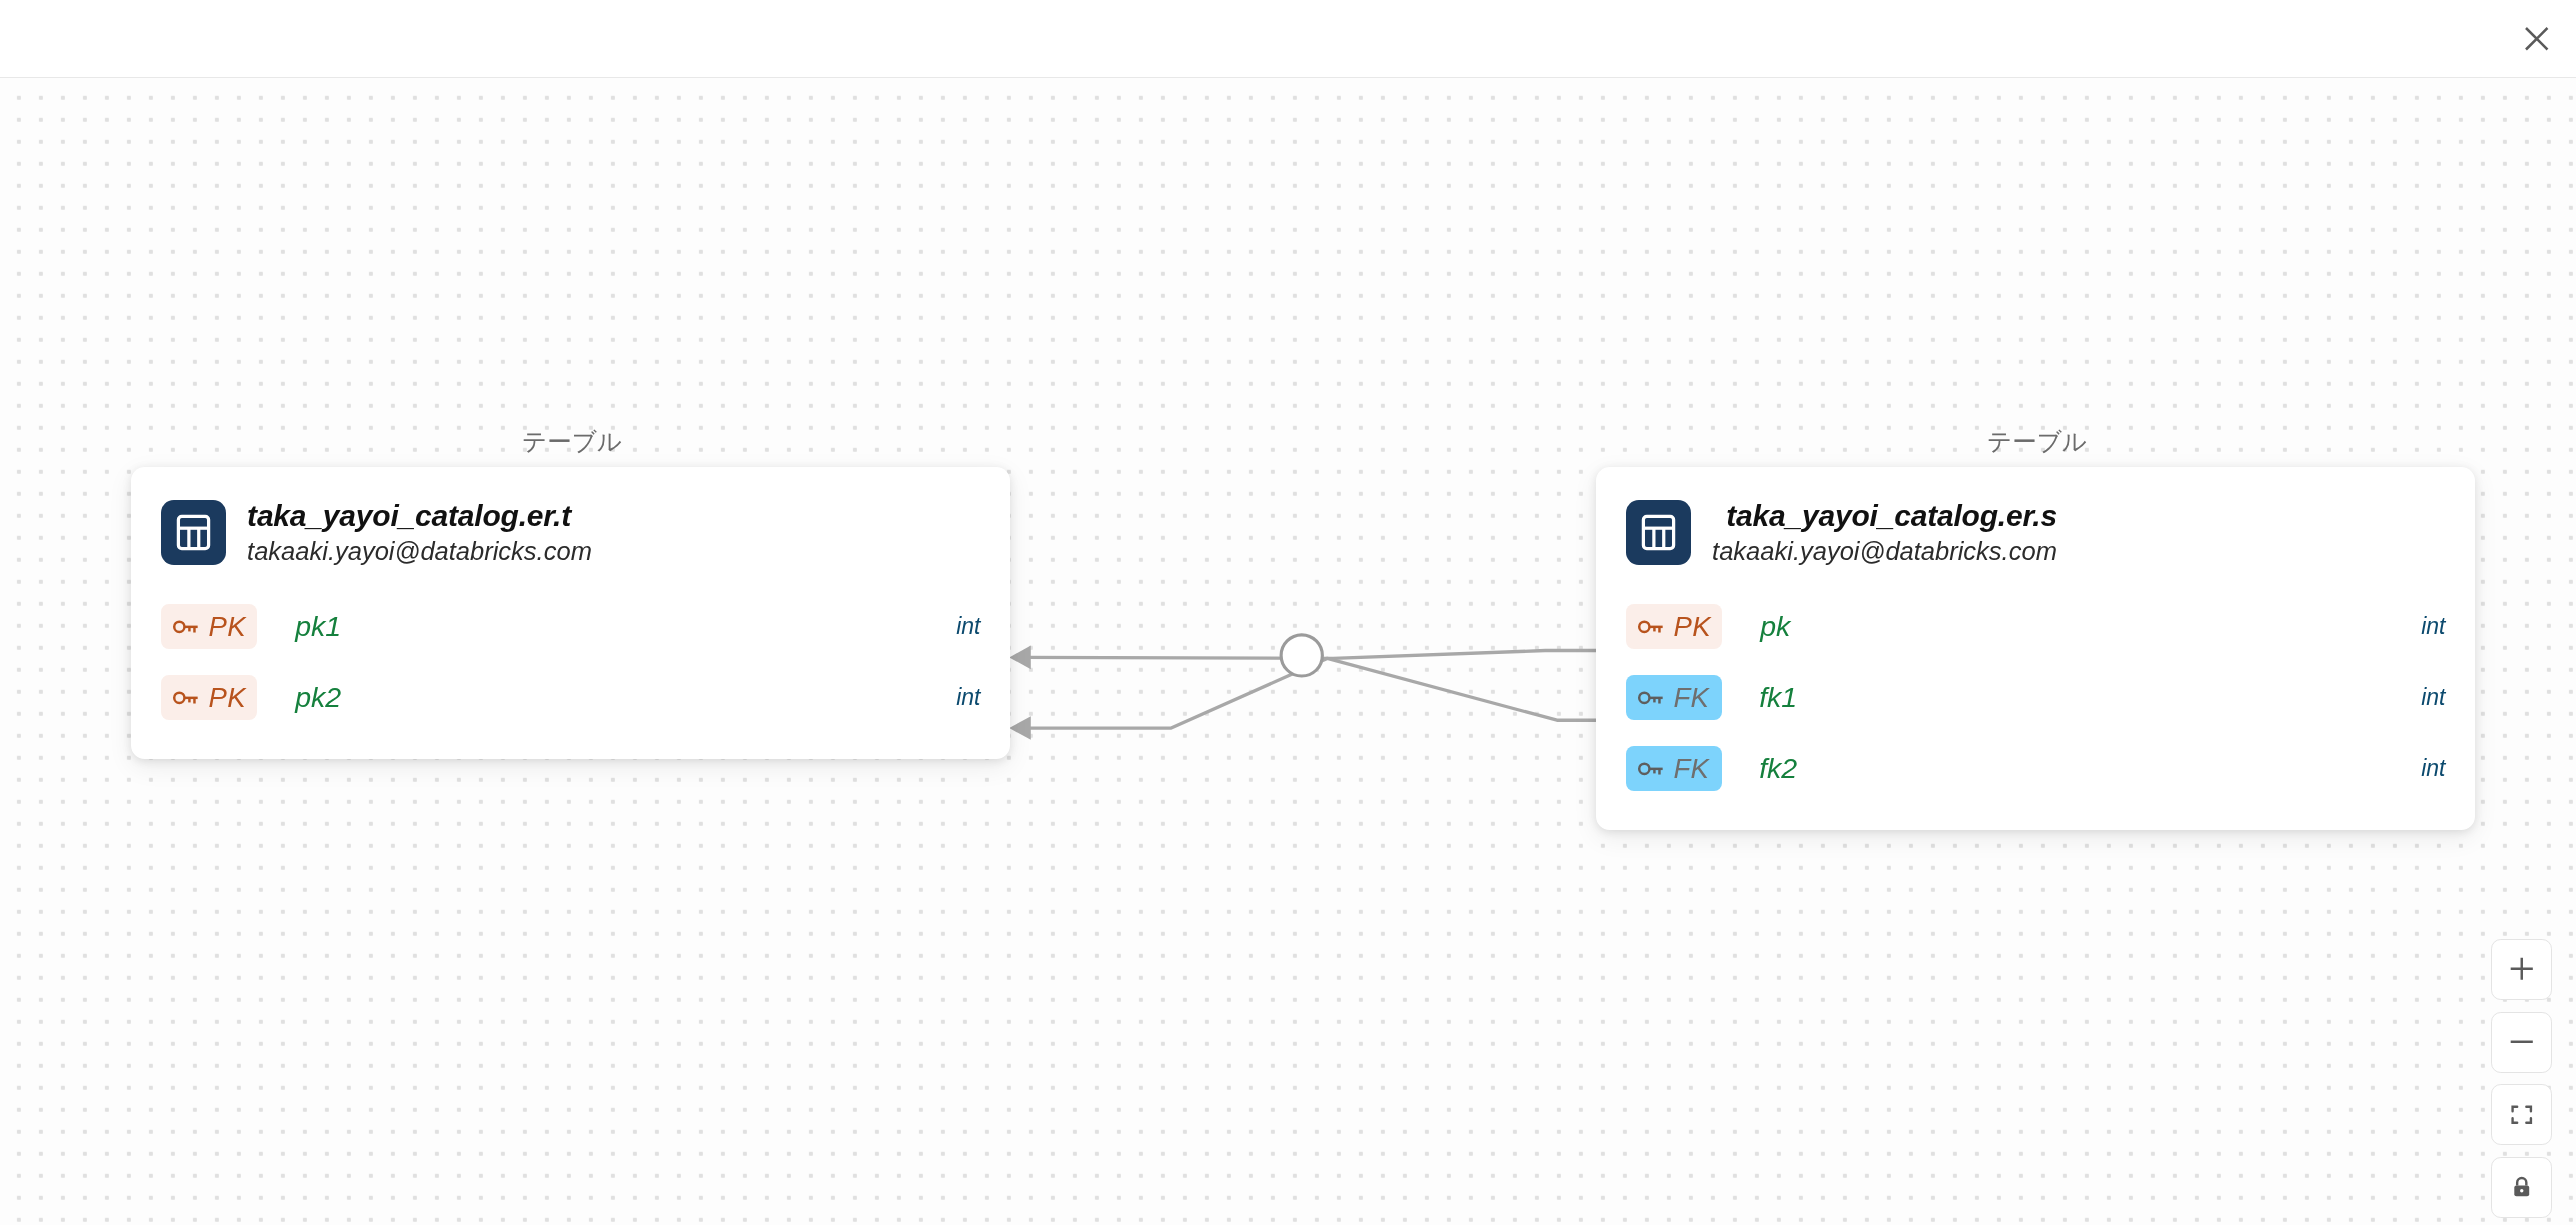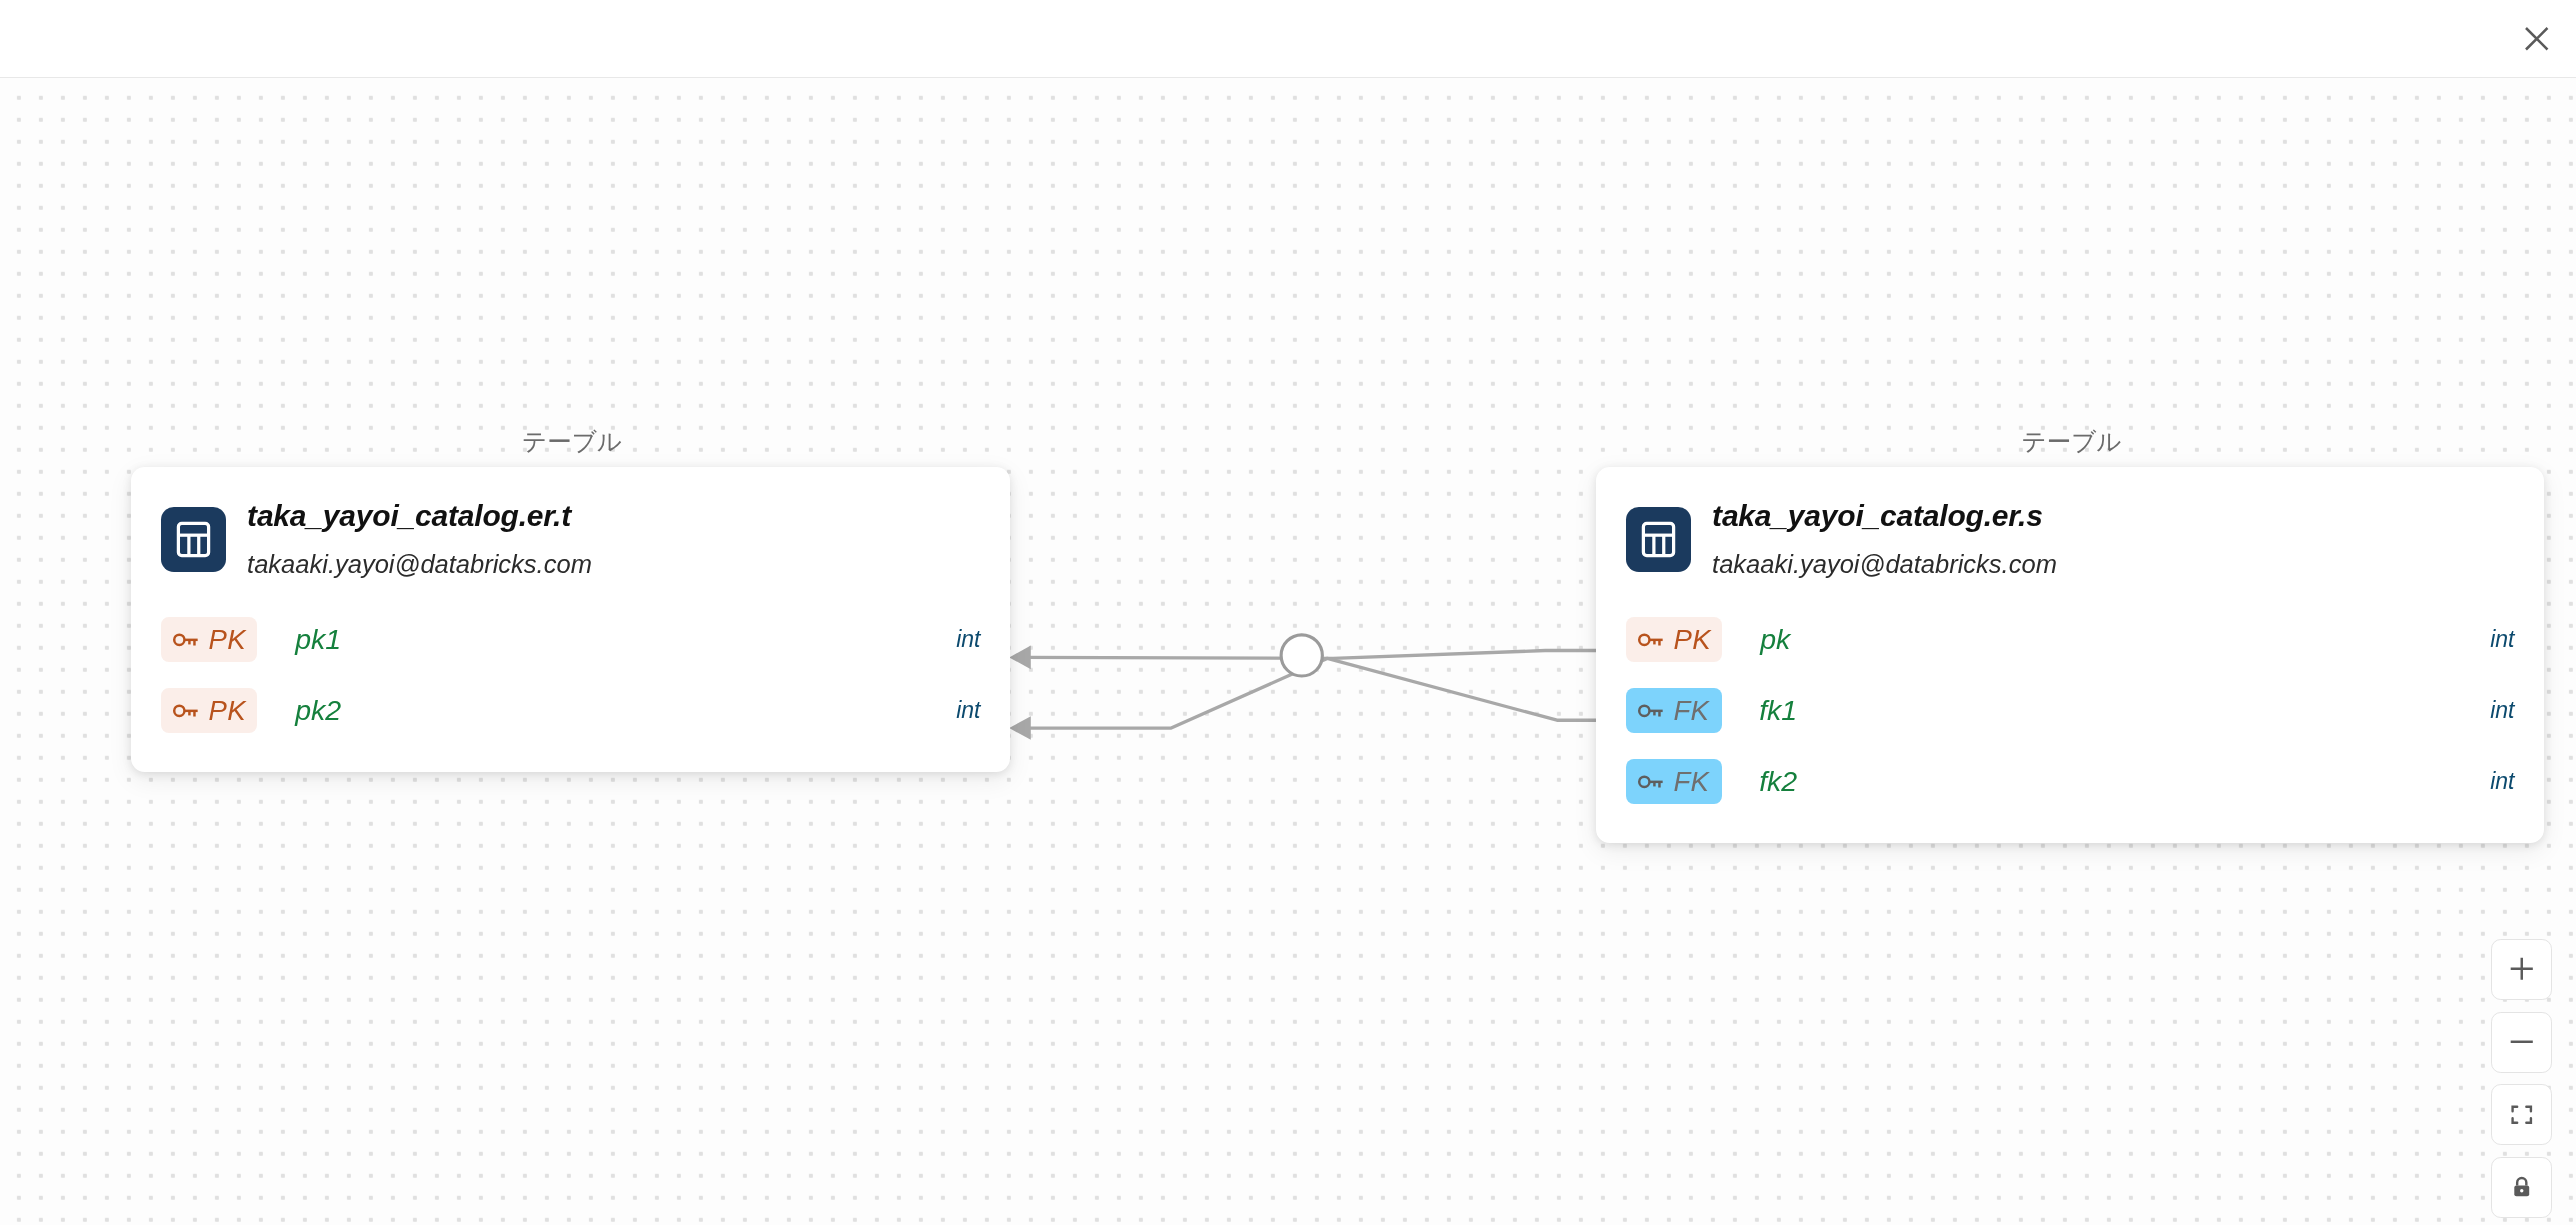--- a/index.html
+++ b/index.html
@@ -120,21 +120,21 @@
     color: #111111;
     letter-spacing: -0.2px;
     line-height: 1.18;
     white-space: nowrap;
   }
 
   .table-owner {
     font-size: 25.5px;
     color: #2b2b2b;
     line-height: 1.25;
-    margin-top: 15px;
+    margin-top: 2px;
     white-space: nowrap;
   }
 
   
   .column-row {
     display: flex;
     align-items: center;
     height: 71px;
     padding: 0 29.5px 0 29.5px;
     gap: 20px;
@@ -268,21 +268,21 @@
         </div>
         <div class="column-name">pk2</div>
         <div class="column-type">int</div>
       </div>
     </div>
   </div>
 
   <div class="table-group" style="left:1596px; top:347px;">
     <div class="group-label">テーブル</div>
 
-    <div class="table-card" style="width:948px;">
+    <div class="table-card" style="width:879px;text-align:right;">
       <div class="card-header">
         <div class="table-icon">
           <svg width="35" height="37" viewBox="0 0 22 24">
             <rect x="1.2" y="1.6" width="19.6" height="20.8" rx="2.2" fill="none" stroke="#ffffff" stroke-width="2.1"></rect>
             <line x1="1.2" y1="9.2" x2="20.8" y2="9.2" stroke="#ffffff" stroke-width="2.1"></line>
             <line x1="8.0" y1="9.2" x2="8.0" y2="22.4" stroke="#ffffff" stroke-width="2.1"></line>
             <line x1="14.4" y1="9.2" x2="14.4" y2="22.4" stroke="#ffffff" stroke-width="2.1"></line>
           </svg>
         </div>
         <div class="header-text">

